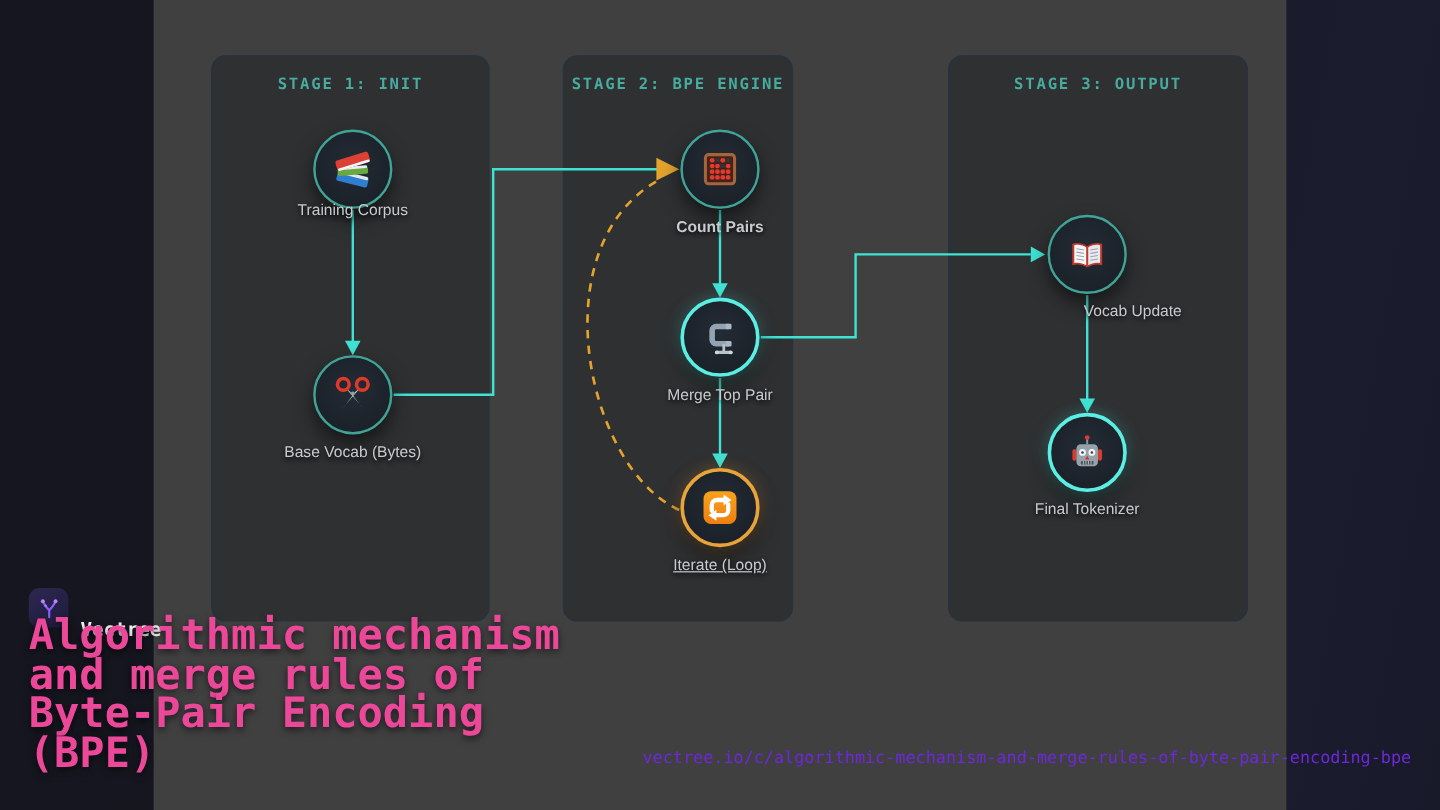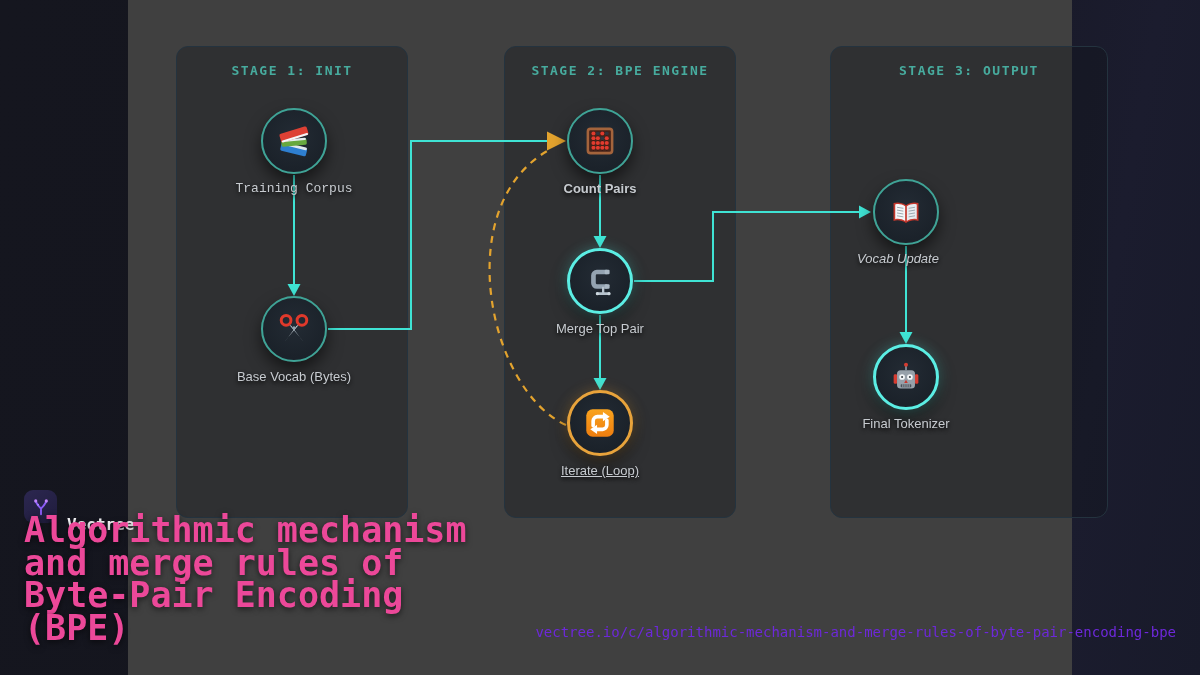--- a/index.html
+++ b/index.html
@@ -17,22 +17,22 @@
     background:#404040;
   }
 
   
   .stage-panel {
     position:absolute; top:46px; height:472px;
     border:1.5px solid #24333f; border-radius:12px;
     background:rgba(16,20,26,0.35);
   }
   .stage-1 { left:48px;  width:232px; }
-  .stage-2 { left:376px; width:232px; }
-  .stage-3 { left:702px; width:278px; }
+  .stage-2 { left:341px; width:192px; }
+  .stage-3 { left:662px; width:250px; }
   .stage-title {
     position:absolute; top:16px; left:0; right:0; text-align:center;
     font:bold 13px "DejaVu Sans Mono", monospace;
     letter-spacing:1.5px; color:#47ab9e;
   }
 
   
   .node-circle {
     position:absolute; width:66px; height:66px; border-radius:50%;
     background:radial-gradient(circle at 50% 42%, #232b34 0%, #1b222a 70%);
@@ -51,26 +51,26 @@
   .node-icon { width:38px; height:38px; }
 
   
   .n-training  { left:133px; top:108px; }
   .n-basesplit { left:133px; top:296px; }
   .n-count     { left:439px; top:108px; }
   .n-merge     { left:439px; top:248px; }
   .n-iterate   { left:439px; top:390px; }
   .n-vocab     { left:745px; top:179px; }
   .n-final     { left:745px; top:344px; }
-  .l-training  { left:76px;  top:181px;font-family:Liberation Mono, monospace; }
+  .l-training  { left:76px;  top:167px; }
   .l-basesplit { left:76px;  top:369px; }
   .l-count     { left:382px; top:181px;font-weight:bold; }
   .l-merge     { left:382px; top:321px; }
   .l-iterate   { left:382px; top:463px;text-decoration:underline; }
-  .l-vocab     { left:680px; top:251px;font-style:italic; }
+  .l-vocab     { left:726px; top:251px; }
   .l-final     { left:688px; top:416px; }
 
   .edges-svg { position:absolute; left:0; top:0; width:944px; height:675px; pointer-events:none; }
 
   
   .brand-row { position:absolute; left:24px; top:479px; display:flex; align-items:center; gap:10px; }
   .brand-logo {
     width:33px; height:33px; border-radius:9px;
     background:linear-gradient(145deg,#2c2750 0%,#1f1c3c 100%);
     display:flex; align-items:center; justify-content:center;

